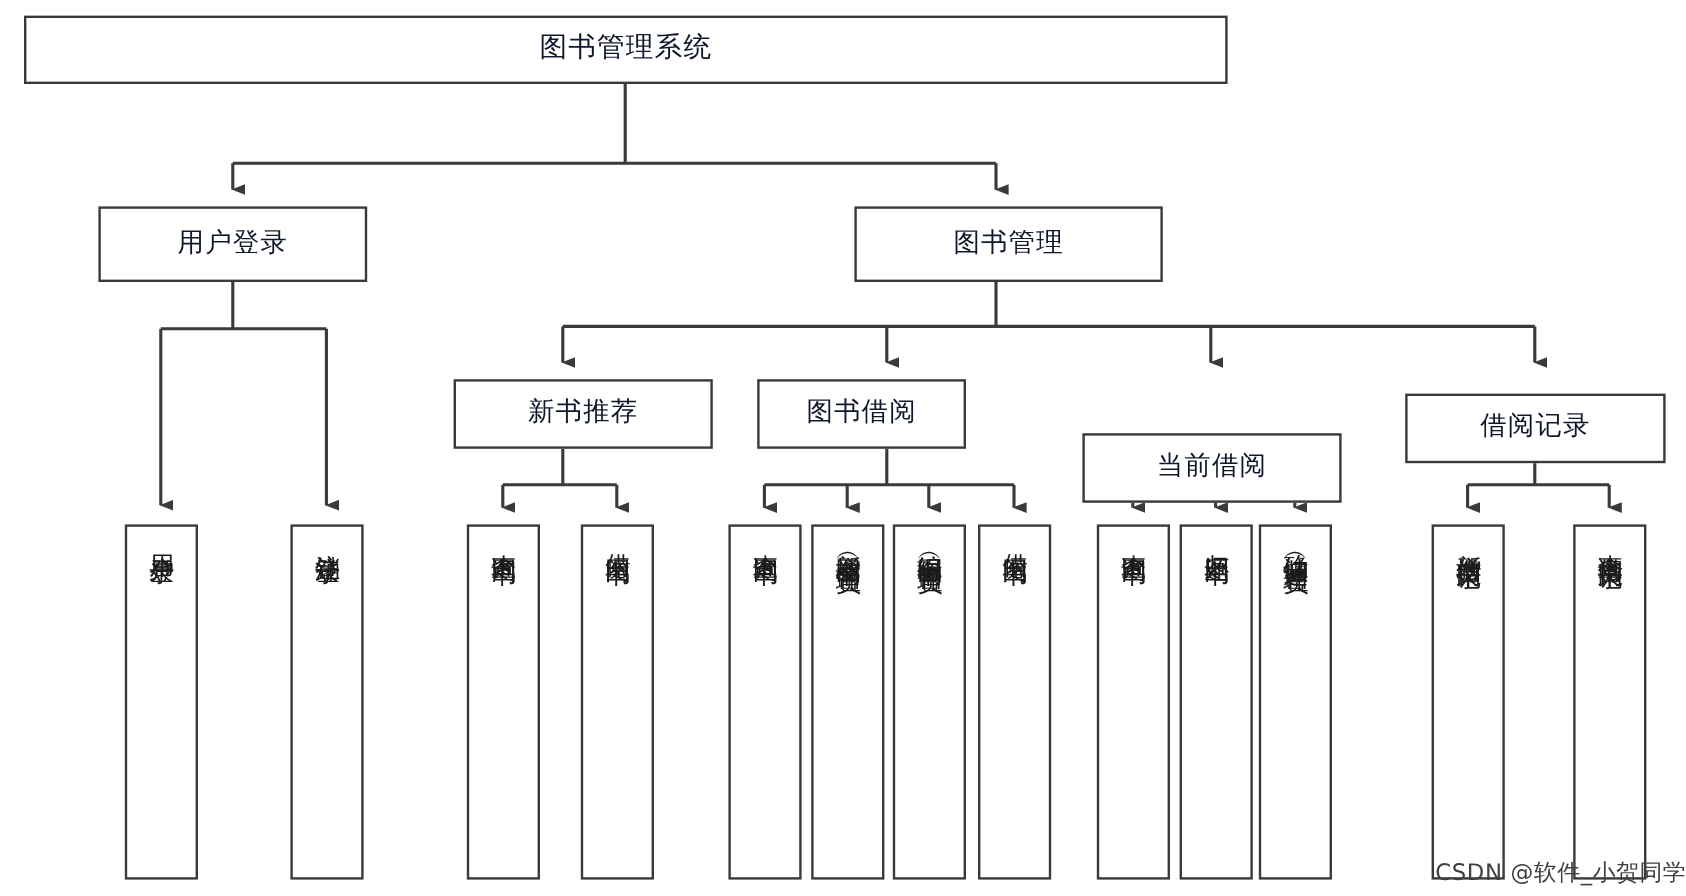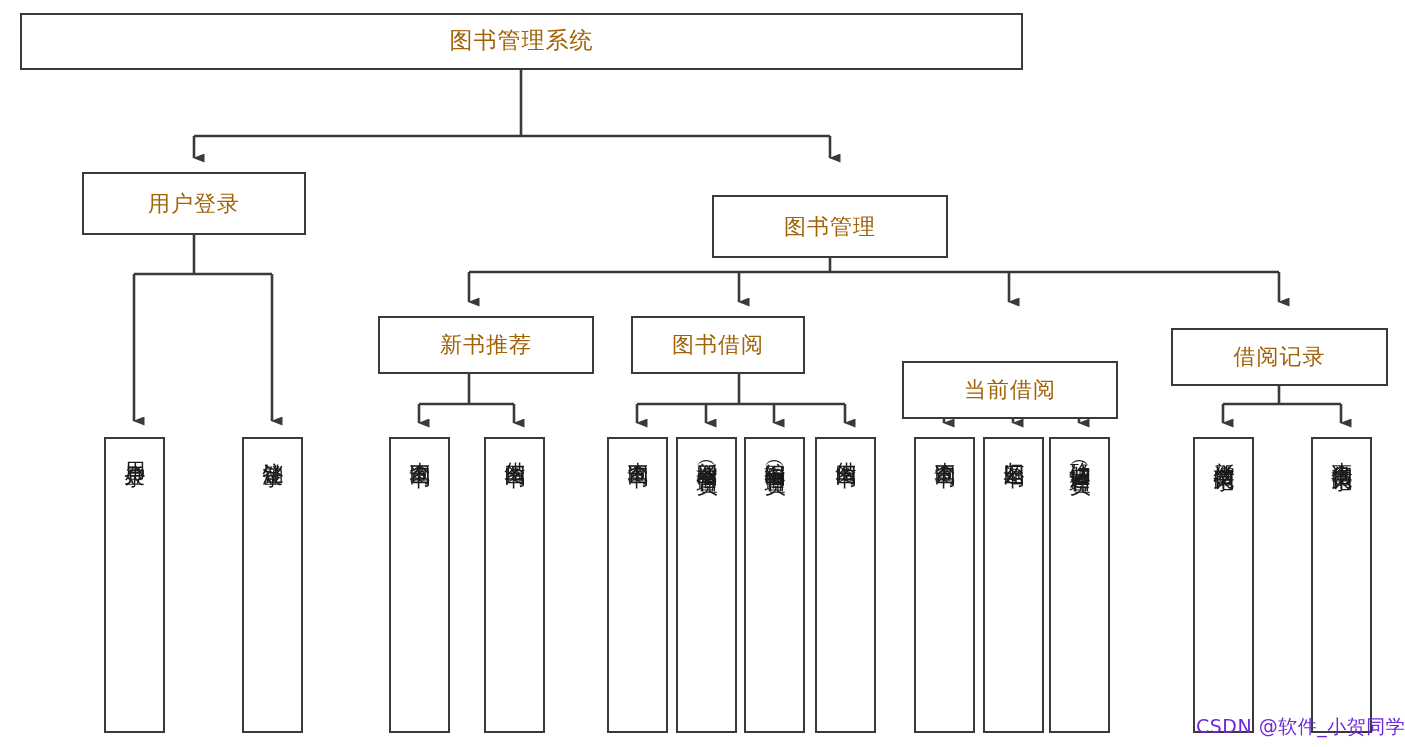--- a/index.html
+++ b/index.html
@@ -30,46 +30,46 @@
     box-sizing: border-box;
     border: 2px solid #3a3a3a;
     background: #ffffff;
     display: flex;
     align-items: center;
     justify-content: center;
     overflow: hidden;
   }
   .node-label-h {
     font-size: 22px;
-    color: #a16207;
+    color: #0f172a;
     line-height: 1.15;
     letter-spacing: 1px;
     white-space: nowrap;
-    font-family: Liberation Serif, serif;
+    font-family: Liberation Mono, monospace;
   }
   .node-label-v {
     writing-mode: vertical-rl;
     text-orientation: upright;
     font-size: 21px;
     color: #1b1b1b;
     line-height: 1.28;
     letter-spacing: 2px;
     white-space: nowrap;
     font-family: "DejaVu Sans", "Liberation Sans", sans-serif;
   }
   .level-root .node-label-h { font-size: 23px; }
   .leaf-box {
     align-items: flex-start;
     padding-top: 6px;
     justify-content: center;
   }
   .watermark {
     position: absolute;
     font-size: 19px;
-    color: #6d28d9;
+    color: #404040;
     white-space: nowrap;
     letter-spacing: 0.5px;
     font-family: "DejaVu Sans", "Liberation Sans", sans-serif;
     pointer-events: none;
   }
 </style>
 </head>
 <body>
 
 <div id="diagram-root">
@@ -141,21 +141,21 @@
   </svg>
 
   <div class="node-box level-root" style="left:20px; top:13px; width:1003px; height:57px;">
     <span class="node-label-h">图书管理系统</span>
   </div>
 
   <div class="node-box" style="left:82px; top:172px; width:224px; height:63px;">
     <span class="node-label-h">用户登录</span>
   </div>
 
-  <div class="node-box" style="left:712px; top:172px; width:236px; height:63px;margin-top:23px;">
+  <div class="node-box" style="left:712px; top:172px; width:257px; height:63px;">
     <span class="node-label-h">图书管理</span>
   </div>
 
   <div class="node-box" style="left:378px; top:316px; width:216px; height:58px;">
     <span class="node-label-h">新书推荐</span>
   </div>
 
   <div class="node-box" style="left:631px; top:316px; width:174px; height:58px;">
     <span class="node-label-h">图书借阅</span>
   </div>

